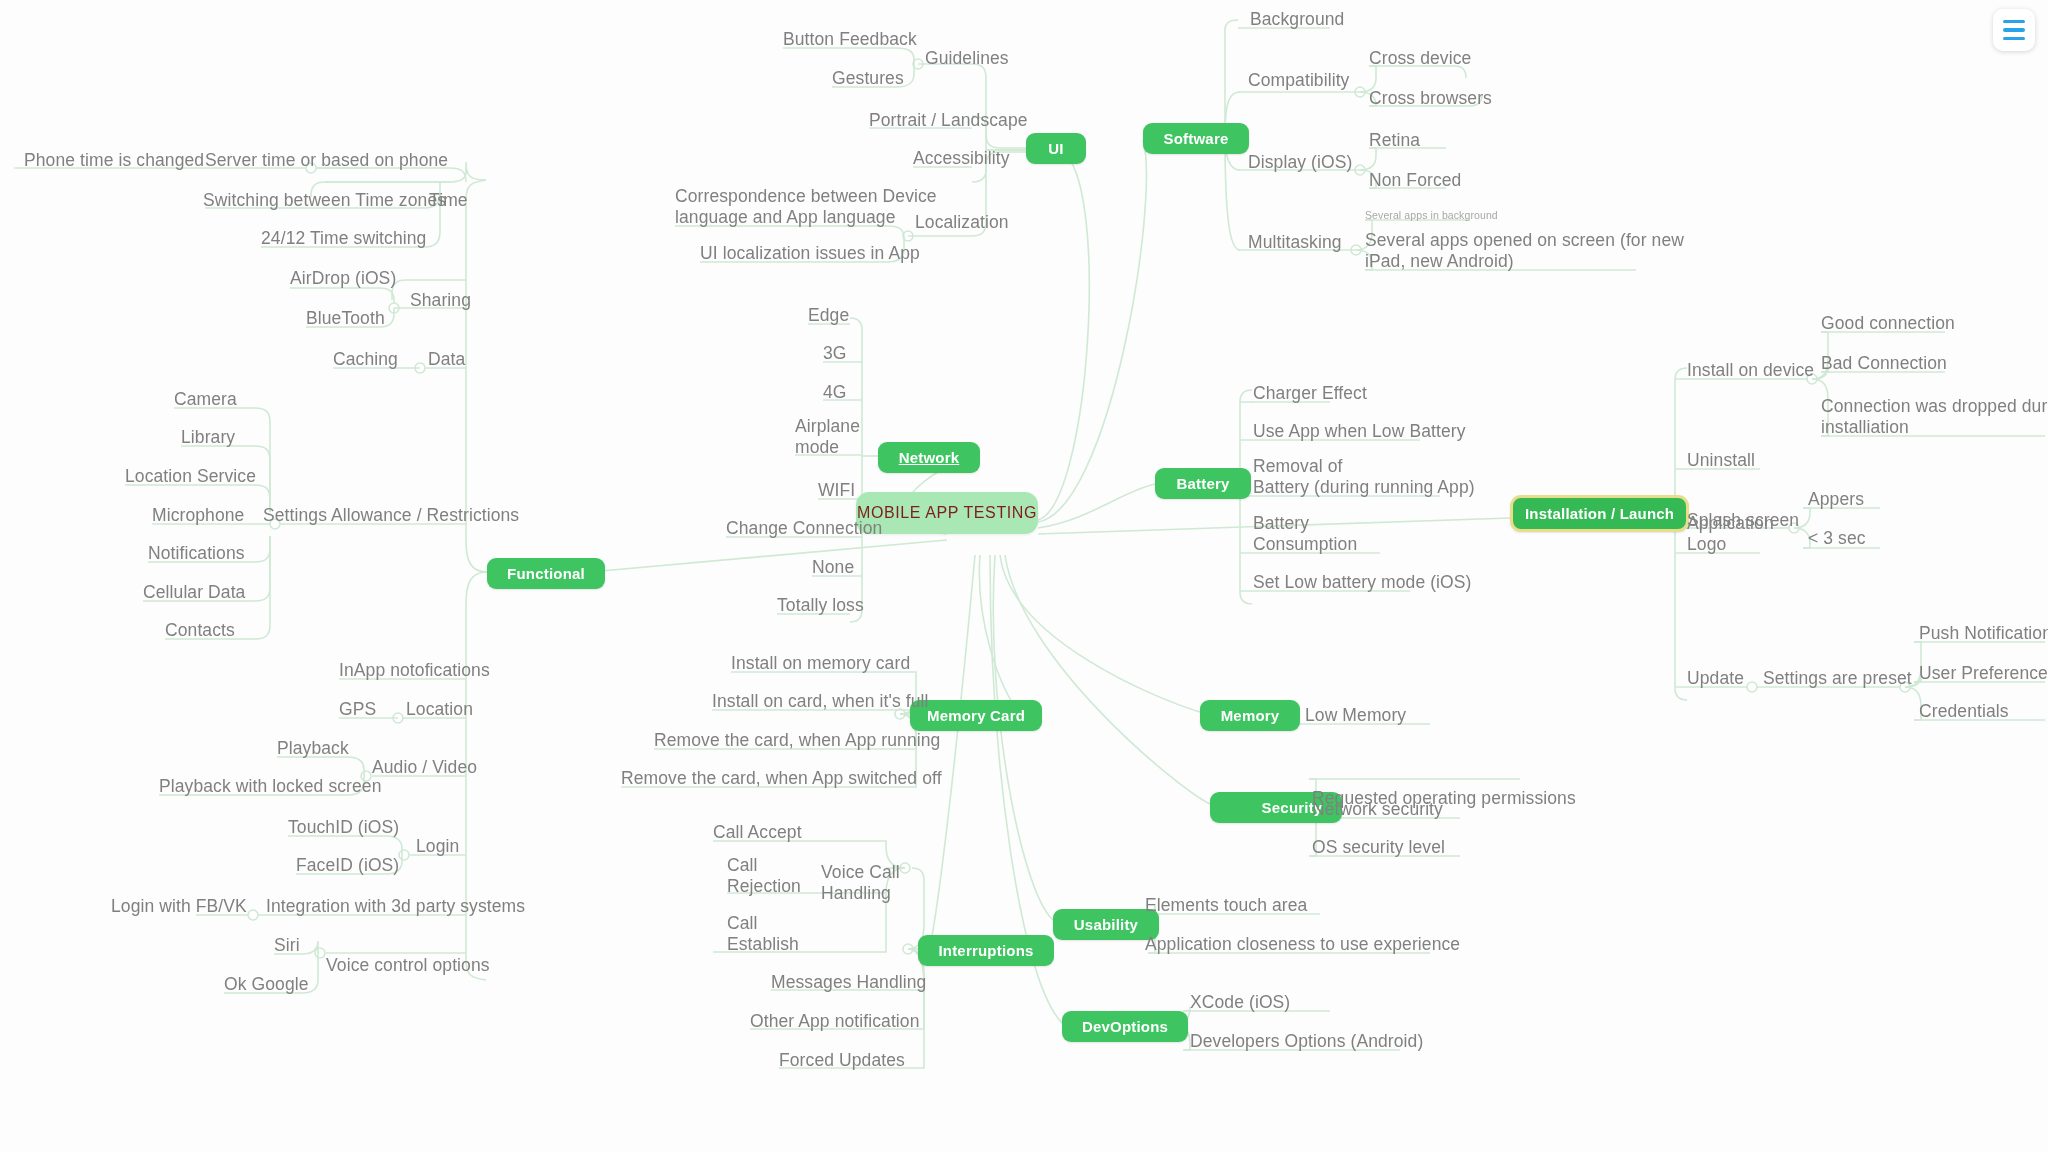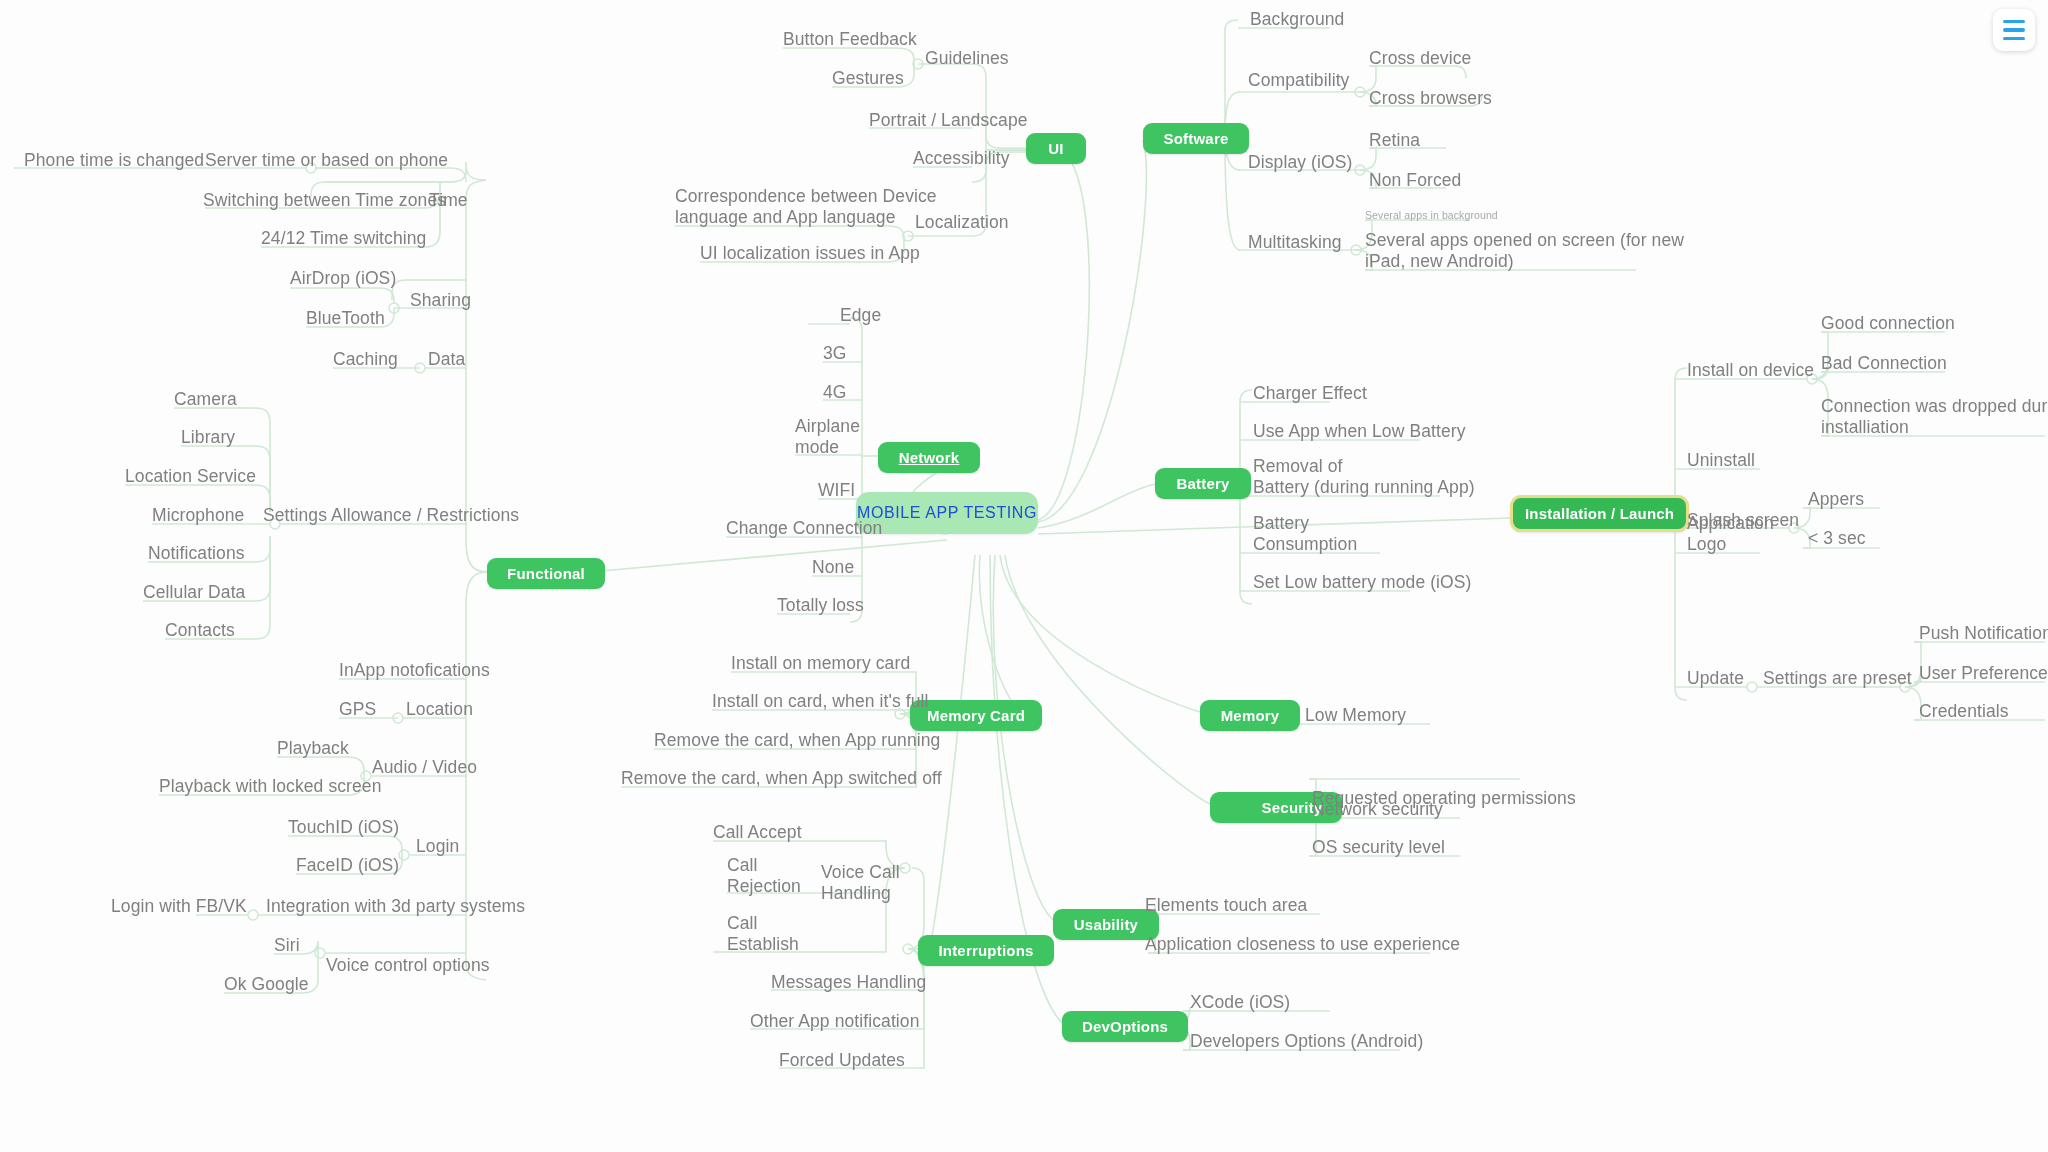--- a/index.html
+++ b/index.html
@@ -16,21 +16,21 @@
   }
   .lbl.tiny{font-size:10.5px;color:#a8a8a8;}
   .node{
     position:absolute;border-radius:9px;color:#fff;font-weight:bold;
     font-size:15px;letter-spacing:.2px;display:flex;align-items:center;
     justify-content:center;background:#3ec561;box-shadow:0 1px 2px rgba(0,0,0,.10);
     padding:0 12px;height:31px;
   }
   .node.sel{background:#34b955;border:3px solid #e8dd8a;border-radius:11px;}
   .root{
-    position:absolute;background:#a9e8b4;color:#1d4ed8;font-weight:normal;
+    position:absolute;background:#a9e8b4;color:#7f1d1d;font-weight:normal;
     font-size:16px;border-radius:13px;display:flex;align-items:center;
     justify-content:center;letter-spacing:.6px;height:42px;
     box-shadow:0 1px 3px rgba(0,0,0,.07);
   }
   #menu-btn{
     position:absolute;right:13px;top:9px;width:42px;height:42px;border-radius:10px;
     background:#fff;box-shadow:0 1px 5px rgba(0,0,0,.16);
     display:flex;flex-direction:column;align-items:center;justify-content:center;gap:5px;
     cursor:pointer;
   }
@@ -353,21 +353,21 @@
       <div class="lbl" style="left: 1250px; top: 9px;">Background</div>
       <div class="lbl" style="left: 1369px; top: 48px;">Cross device</div>
       <div class="lbl" style="left: 1248px; top: 70px;">Compatibility</div>
       <div class="lbl" style="left: 1369px; top: 88px;">Cross browsers</div>
       <div class="lbl" style="left: 1369px; top: 130px;">Retina</div>
       <div class="lbl" style="left: 1248px; top: 152px;">Display (iOS)</div>
       <div class="lbl" style="left: 1369px; top: 170px;">Non Forced</div>
       <div class="lbl" style="left: 1248px; top: 232px;">Multitasking</div>
       <div class="lbl" style="left: 1365px; top: 230px;">Several apps opened on screen (for new</div>
       <div class="lbl" style="left: 1365px; top: 251px;">iPad, new Android)</div>
-      <div class="lbl" style="left: 808px; top: 305px; margin-left: 32px;">Edge</div>
+      <div class="lbl" style="left: 808px; top: 305px;">Edge</div>
       <div class="lbl" style="left: 823px; top: 343px;">3G</div>
       <div class="lbl" style="left: 823px; top: 382px;">4G</div>
       <div class="lbl" style="left: 795px; top: 416px;">Airplane</div>
       <div class="lbl" style="left: 795px; top: 437px;">mode</div>
       <div class="lbl" style="left: 818px; top: 480px; text-align: right;">WIFI</div>
       <div class="lbl" style="left: 726px; top: 518px;">Change Connection</div>
       <div class="lbl" style="left: 812px; top: 557px;">None</div>
       <div class="lbl" style="left: 777px; top: 595px;">Totally loss</div>
       <div class="lbl" style="left: 1253px; top: 383px;">Charger Effect</div>
       <div class="lbl" style="left: 1253px; top: 421px;">Use App when Low Battery</div>

